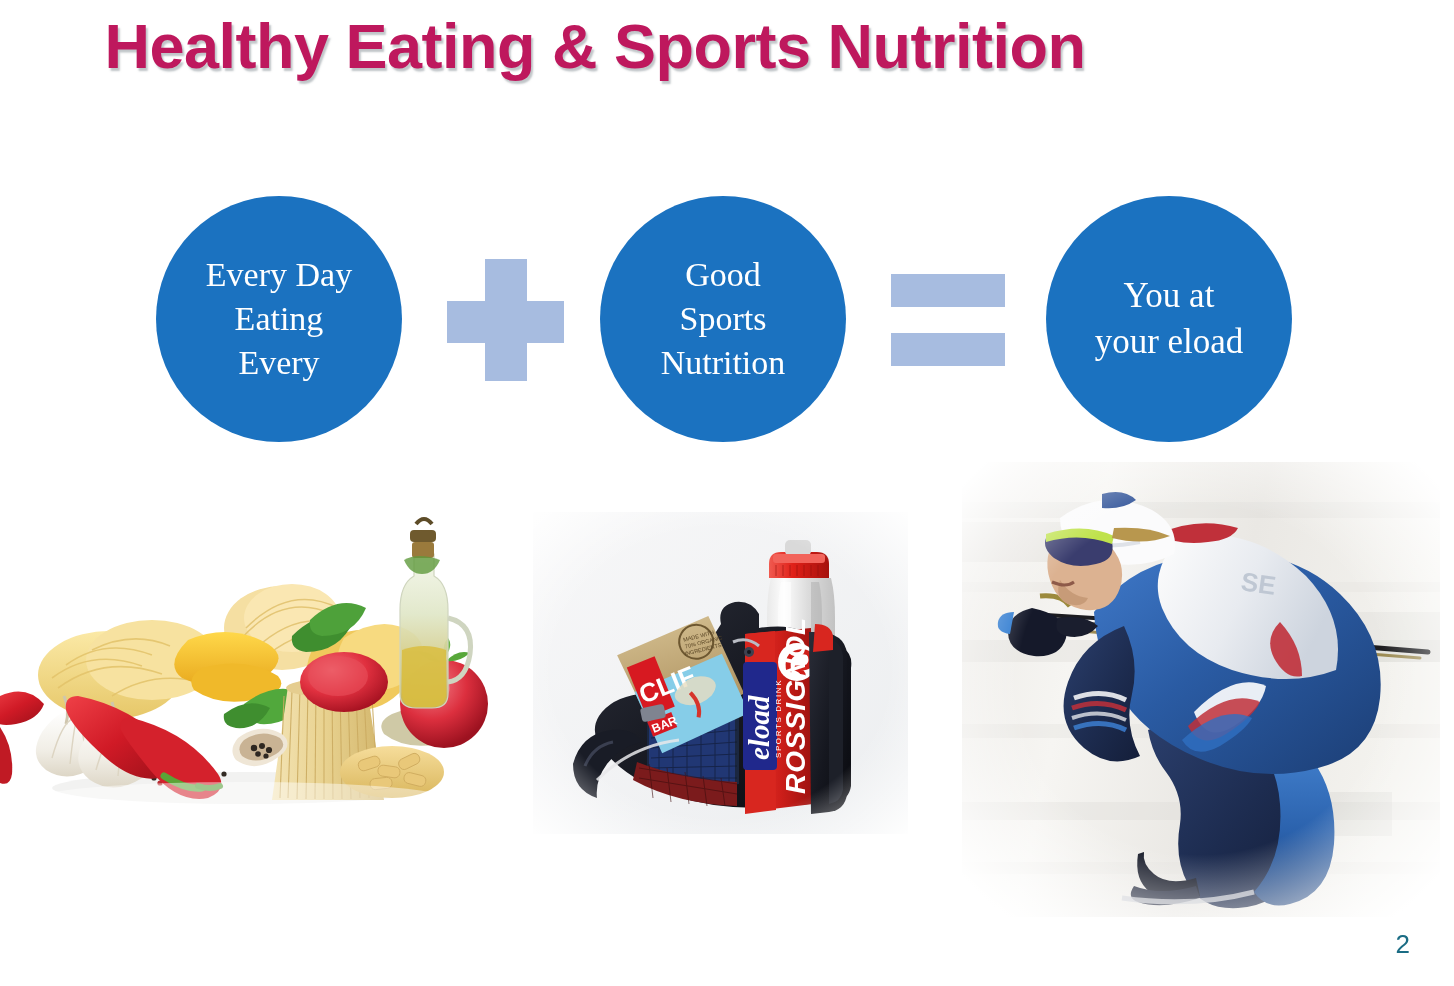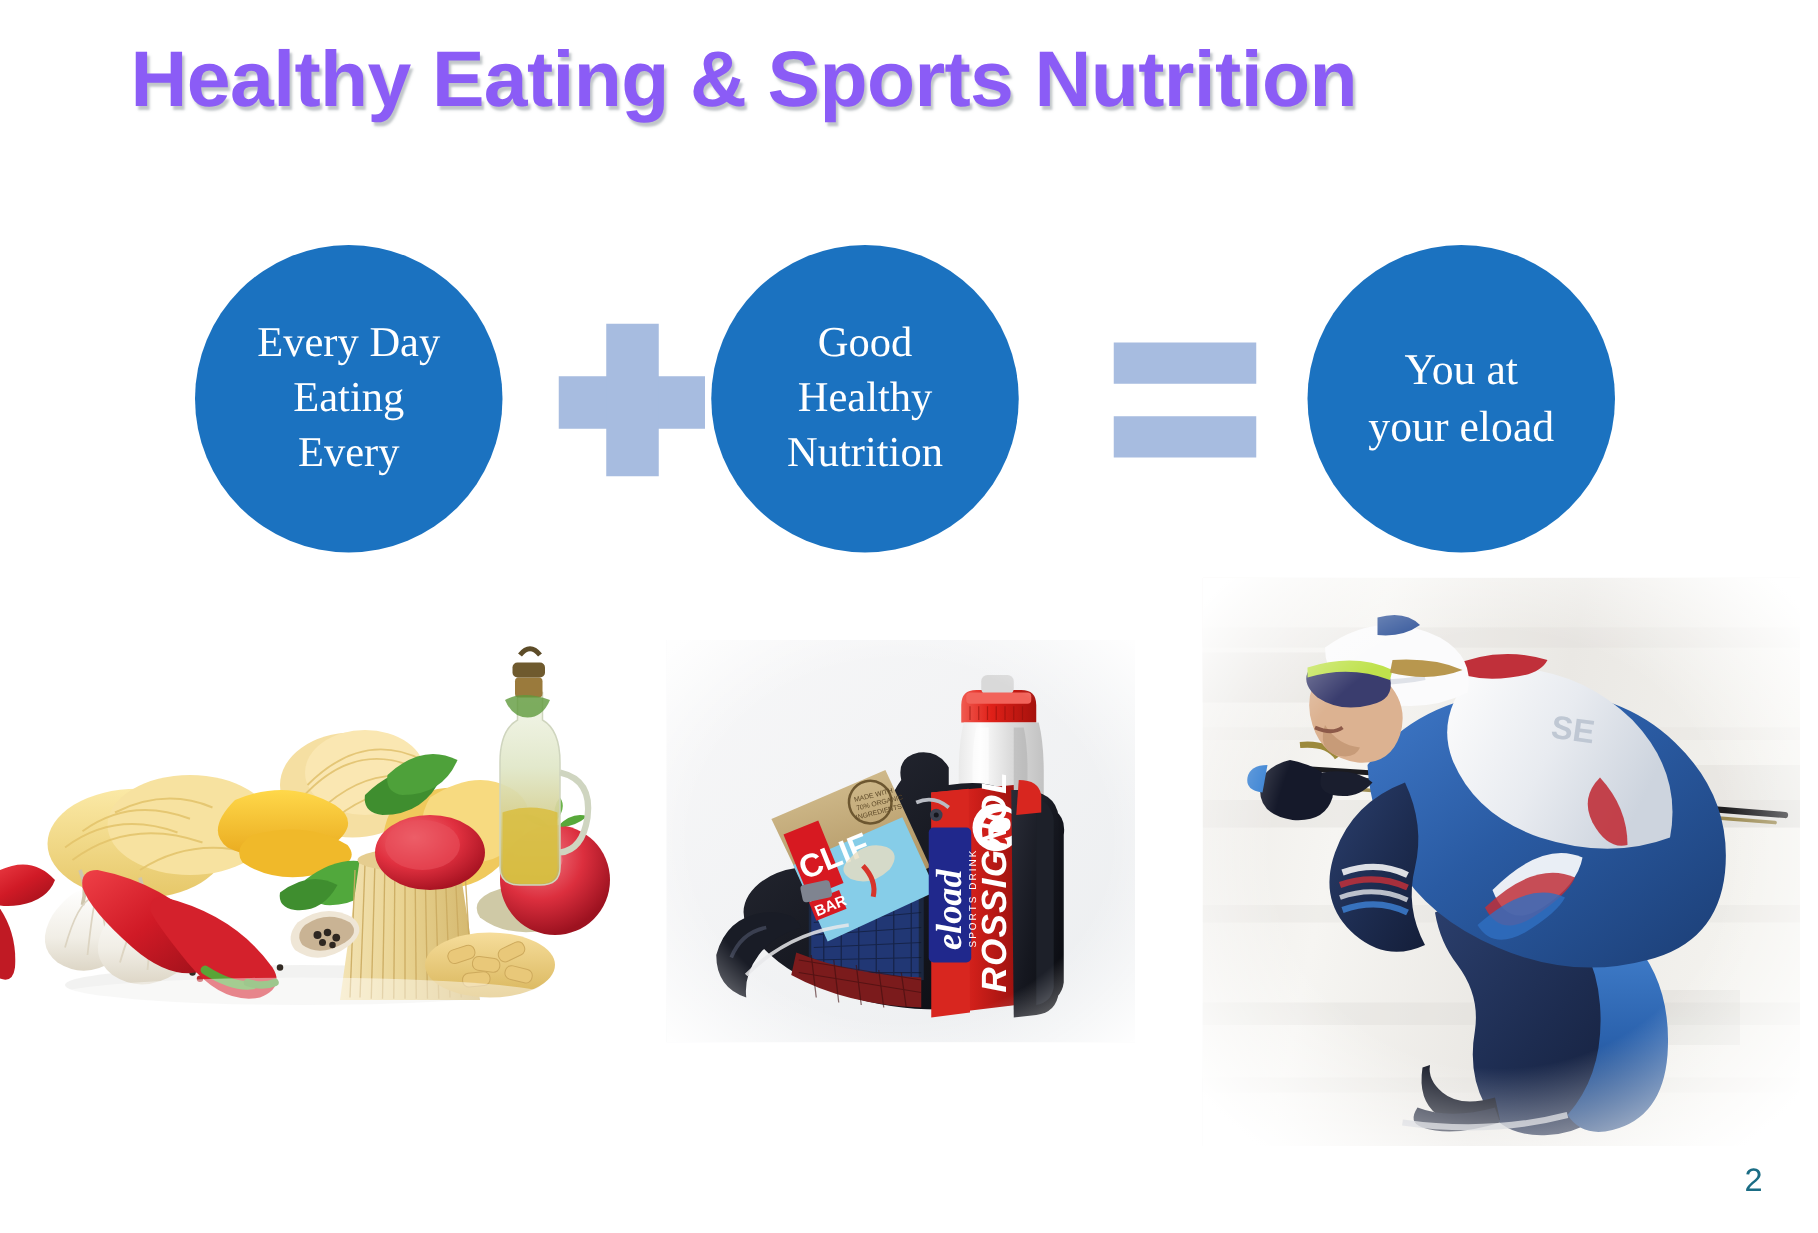--- a/index.html
+++ b/index.html
@@ -4,43 +4,43 @@
 <title>Healthy Eating &amp; Sports Nutrition</title>
 <style>
   html,body{margin:0;padding:0;background:#ffffff;}
   body{width:1454px;height:986px;position:relative;overflow:hidden;
        font-family:"Liberation Serif",serif;background:#fff;}
 
   #slide{position:absolute;inset:0;width:1454px;height:986px;background:#fff;overflow:hidden;}
 
   
   #title{
-    position:absolute;left:0;top:28px;width:1190px;text-align:center;
+    position:absolute;left:0;top:10px;width:1190px;text-align:center;
     font-family:"Liberation Sans",sans-serif;
     font-weight:bold;font-size:63px;letter-spacing:-0.5px;
-    color:#8b5cf6;
+    color:#be185d;
     text-shadow:2px 3px 2px rgba(140,150,155,0.55);
     white-space:nowrap;
   }
 
   
   #equation{position:absolute;left:0;top:196px;width:1288px;height:250px;}
 
   .circle{
     position:absolute;top:0;width:246px;height:246px;border-radius:50%;
     background:#1B72C0;
     display:flex;align-items:center;justify-content:center;
     text-align:center;
     color:#ffffff;
     font-family:"Liberation Serif",serif;
     font-size:34px;line-height:1.30;
   }
   .circle .ctext{display:block;padding:0 14px;}
   #circle-1{left:156px;}
-  #circle-2{left:569px;}
+  #circle-2{left:600px;}
   #circle-3{left:1046px;justify-content:center;}
   #circle-3 .ctext{font-size:35px;line-height:1.32;}
 
   
   #plus{position:absolute;left:447px;top:63px;width:117px;height:122px;}
   #plus .bar-h{position:absolute;left:0;top:42px;width:117px;height:42px;background:#A7BCE0;}
   #plus .bar-v{position:absolute;left:38px;top:0;width:42px;height:122px;background:#A7BCE0;}
 
   
   #equals{position:absolute;left:891px;top:78px;width:114px;height:92px;}
@@ -88,21 +88,21 @@
     </div>
 
     <div id="plus">
       <div class="bar-h"></div>
       <div class="bar-v"></div>
     </div>
 
     <div class="circle" id="circle-2">
       <span class="ctext">
         <span>Good</span><br>
-        <span>Healthy</span><br>
+        <span>Sports</span><br>
         <span>Nutrition</span>
       </span>
     </div>
 
     <div id="equals">
       <div class="bar b1"></div>
       <div class="bar b2"></div>
     </div>
 
     <div class="circle" id="circle-3">

